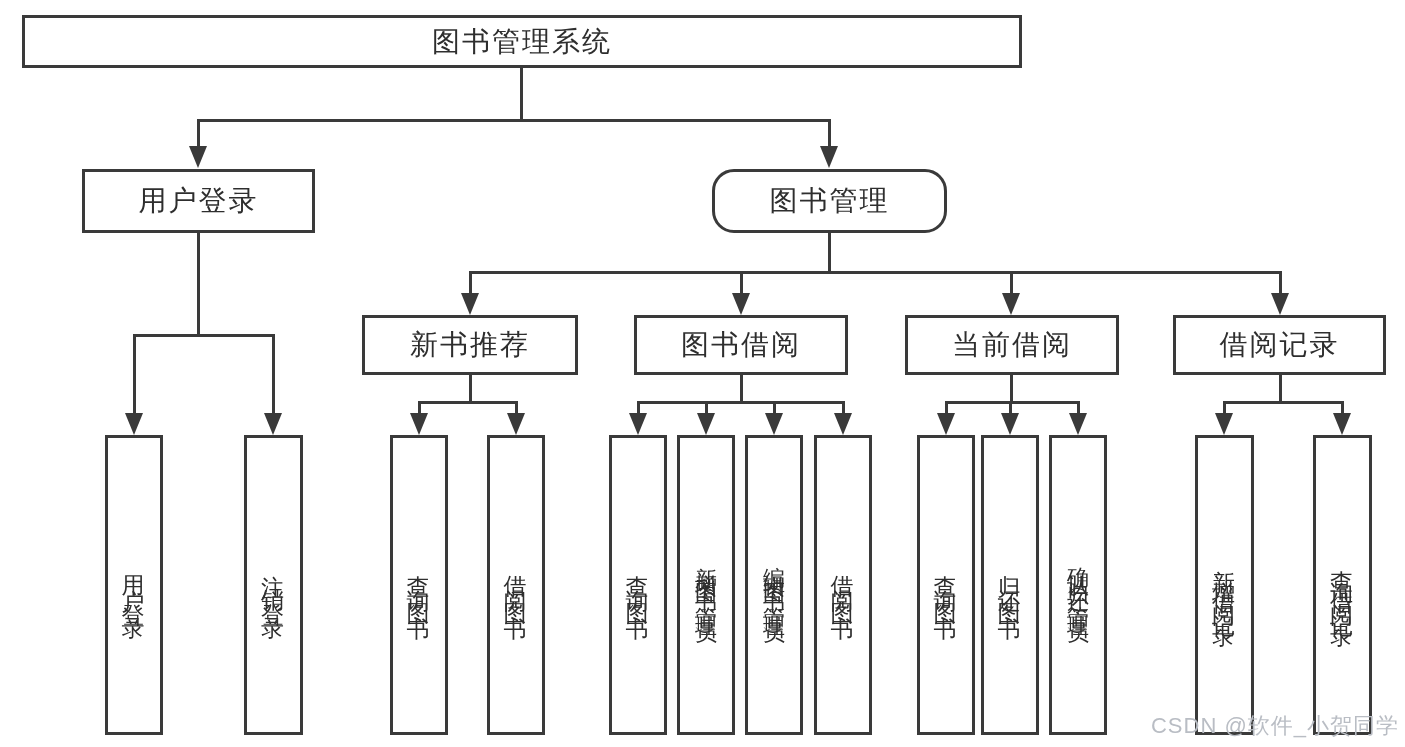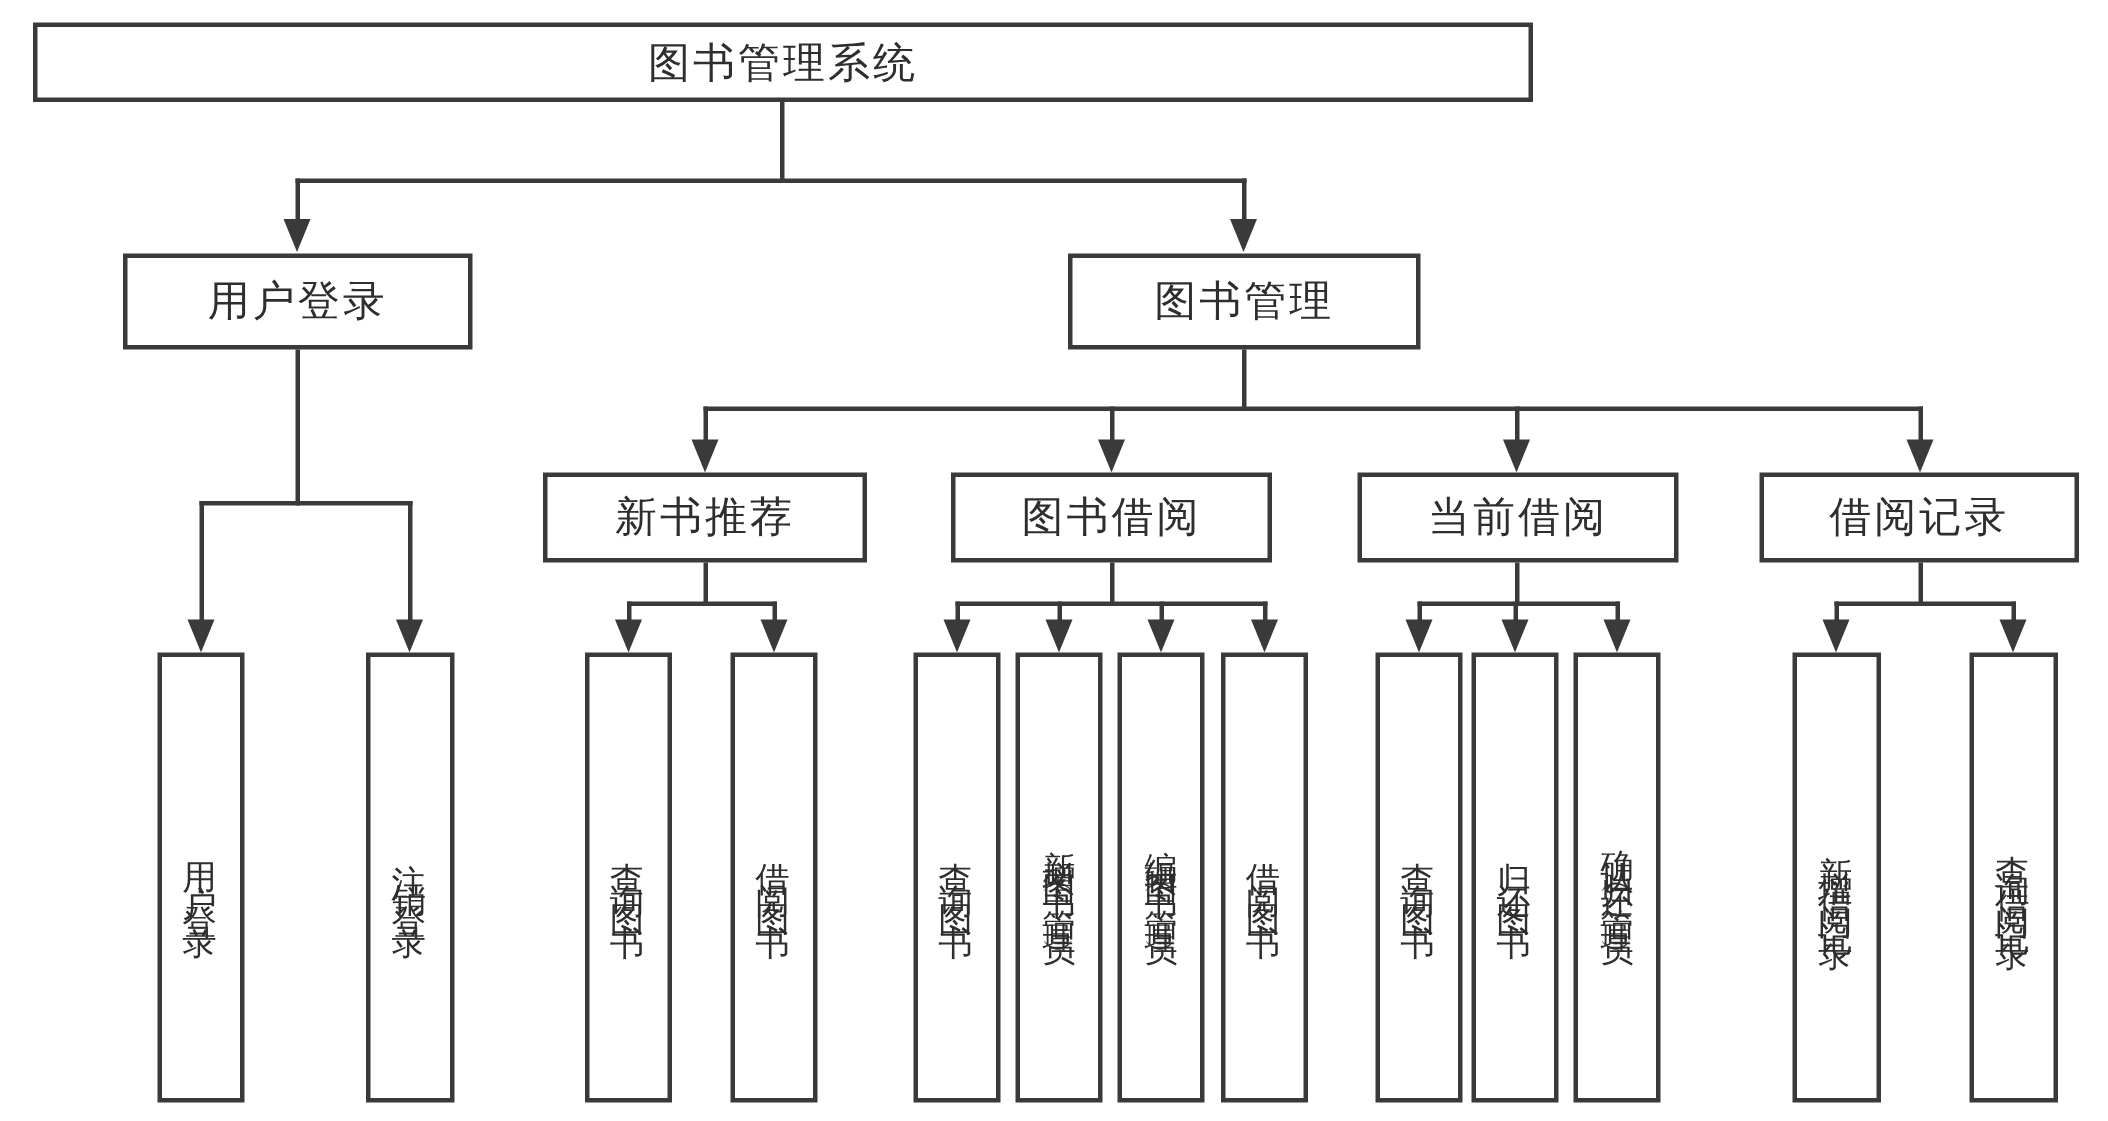--- a/index.html
+++ b/index.html
@@ -47,21 +47,21 @@
   <div class="line" style="left:520px;top:68px;width:3px;height:54px;"></div>
   <div class="line" style="left:197px;top:119px;width:634px;height:3px;"></div>
   <div class="line" style="left:197px;top:119px;width:3px;height:30px;"></div>
   <div class="line" style="left:828px;top:119px;width:3px;height:30px;"></div>
   <div class="arrow" style="left:189px;top:146px;"></div>
   <div class="arrow" style="left:820px;top:146px;"></div>
 
   <div class="box" style="left:82px;top:169px;width:233px;height:64px;">
     <span class="hlabel">用户登录</span>
   </div>
-  <div class="box" style="left:712px;top:169px;width:235px;height:64px;">
+  <div class="box" style="left:712px;top:169px;width:235px;height:64px;border-radius:22px;">
     <span class="hlabel">图书管理</span>
   </div>
 
   <div class="line" style="left:197px;top:233px;width:3px;height:104px;"></div>
   <div class="line" style="left:133px;top:334px;width:142px;height:3px;"></div>
   <div class="line" style="left:133px;top:334px;width:3px;height:81px;"></div>
   <div class="line" style="left:272px;top:334px;width:3px;height:81px;"></div>
   <div class="arrow" style="left:125px;top:413px;"></div>
   <div class="arrow" style="left:264px;top:413px;"></div>
 
@@ -160,14 +160,15 @@
     <span class="vtext">确认归还（管理员）</span>
   </div>
 
   <div class="box med" style="left:1195px;top:435px;width:59px;height:300px;">
     <span class="vtext">新增借阅记录</span>
   </div>
   <div class="box med" style="left:1313px;top:435px;width:59px;height:300px;">
     <span class="vtext">查询借阅记录</span>
   </div>
 
+  <div class="watermark">CSDN @软件_小贺同学</div>
 
 </div>
 
 </body></html>

